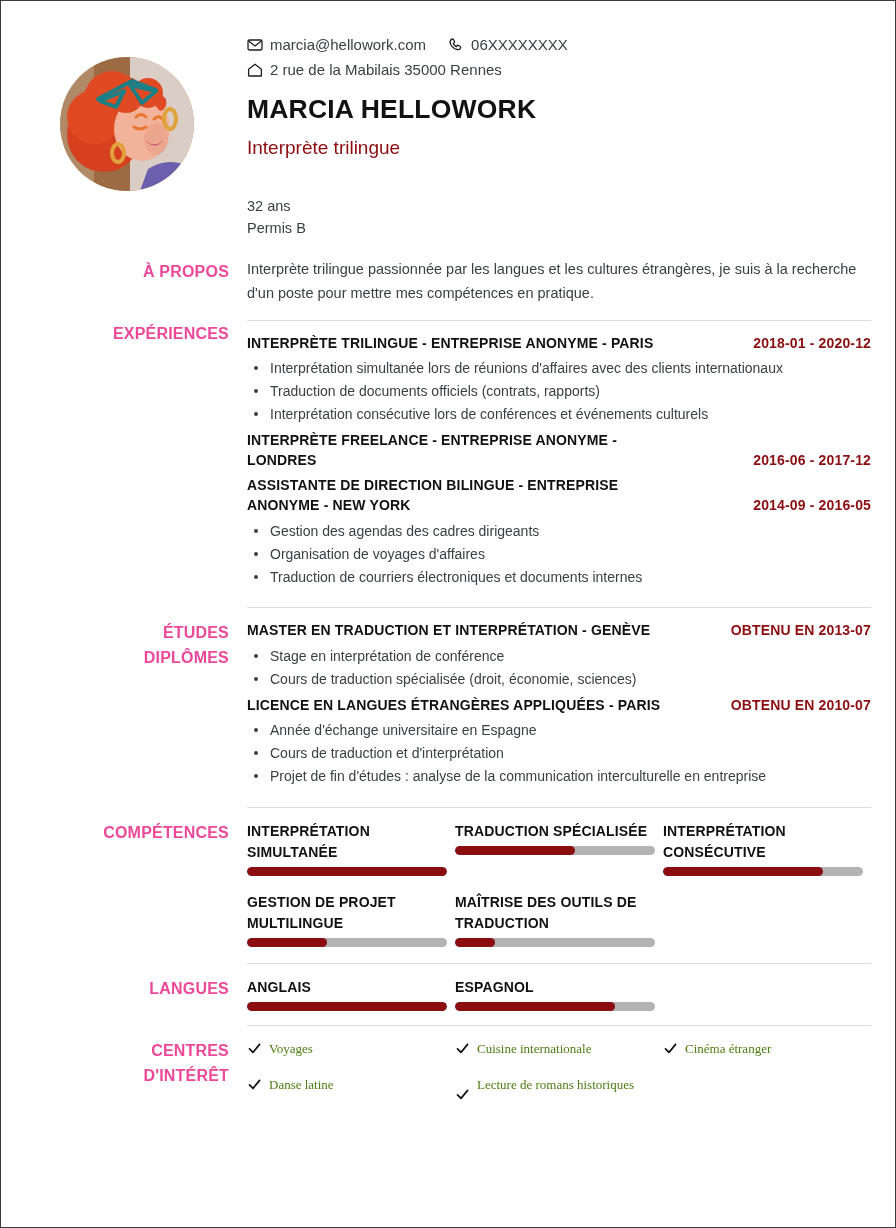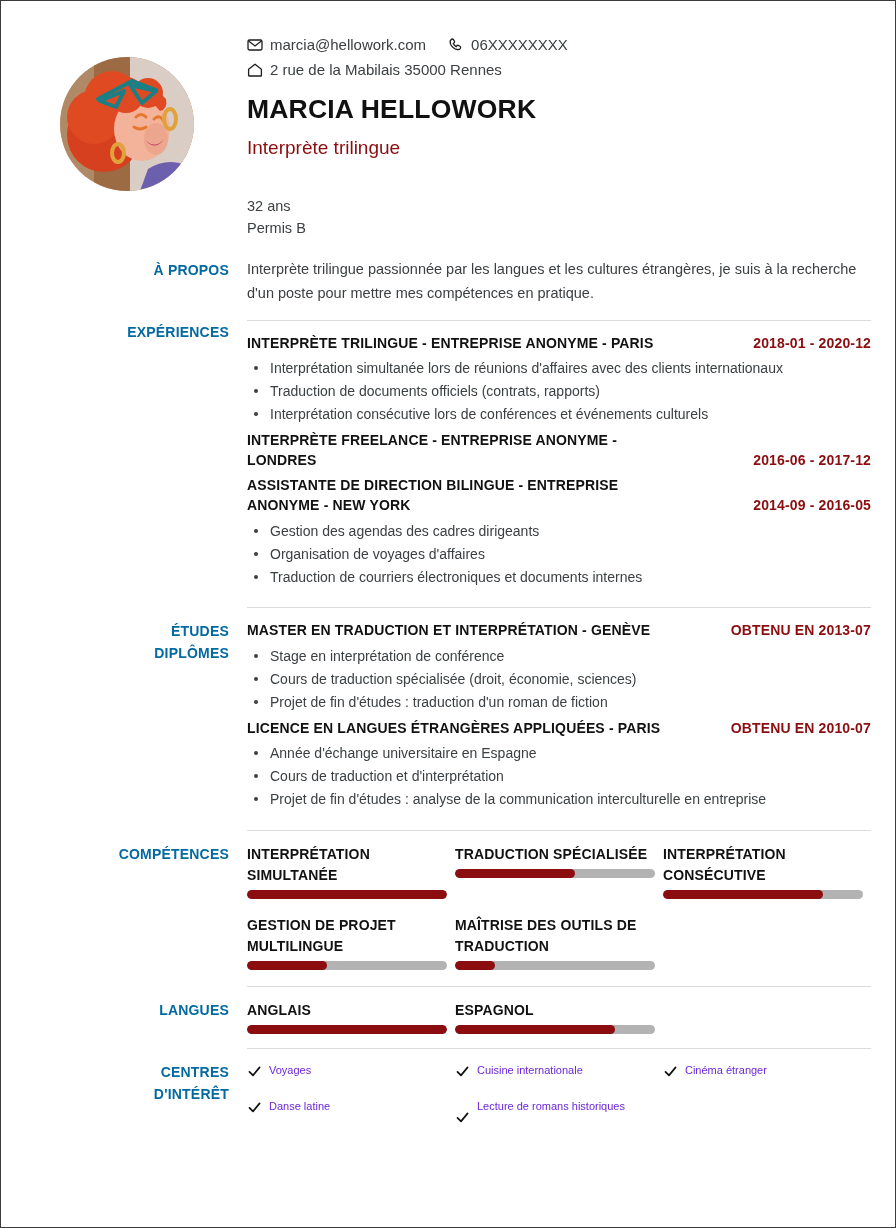--- a/index.html
+++ b/index.html
@@ -28,23 +28,23 @@
     align-items: flex-start;
     padding-left: 24px;
     padding-right: 24px;
   }
 
   .label-col {
     width: 222px;
     flex: 0 0 222px;
     text-align: right;
     padding-right: 18px;
-    color: #0369a1;
+    color: #ec4899;
     font-weight: bold;
-    font-size: 14px;
+    font-size: 16px;
     letter-spacing: 0.2px;
     line-height: 1.55;
     padding-top: 2px;
   }
 
   .content-col {
     flex: 1 1 auto;
     min-width: 0;
   }
 
@@ -247,23 +247,24 @@
 
   .check-ico {
     flex: 0 0 auto;
     margin-right: 7px;
     color: #111111;
     line-height: 1;
     padding-top: 2px;
   }
 
   .interest-label {
-    font-size: 11px;
-    color: #6d28d9;
+    font-size: 13px;
+    color: #4d7c0f;
     line-height: 1.5;
+    font-family: Liberation Serif, serif;
   }
 
   #interests-row { padding-bottom: 20px; }
 </style>
 </head>
 <body>
 
 <div id="cv-page">
 
   <div id="header-row">
@@ -409,21 +410,20 @@
     <div class="content-col divider section-pad-bottom" style="padding-top:12px;">
 
       <div class="entry">
         <div class="entry-head">
           <div class="entry-title">MASTER EN TRADUCTION ET INTERPRÉTATION - GENÈVE</div>
           <div class="entry-date">OBTENU EN 2013-07</div>
         </div>
         <ul class="bullets">
           <li>Stage en interprétation de conférence</li>
           <li>Cours de traduction spécialisée (droit, économie, sciences)</li>
-          <li>Projet de fin d'études : traduction d'un roman de fiction</li>
         </ul>
       </div>
 
       <div class="entry">
         <div class="entry-head">
           <div class="entry-title">LICENCE EN LANGUES ÉTRANGÈRES APPLIQUÉES - PARIS</div>
           <div class="entry-date">OBTENU EN 2010-07</div>
         </div>
         <ul class="bullets">
           <li>Année d'échange universitaire en Espagne</li>

